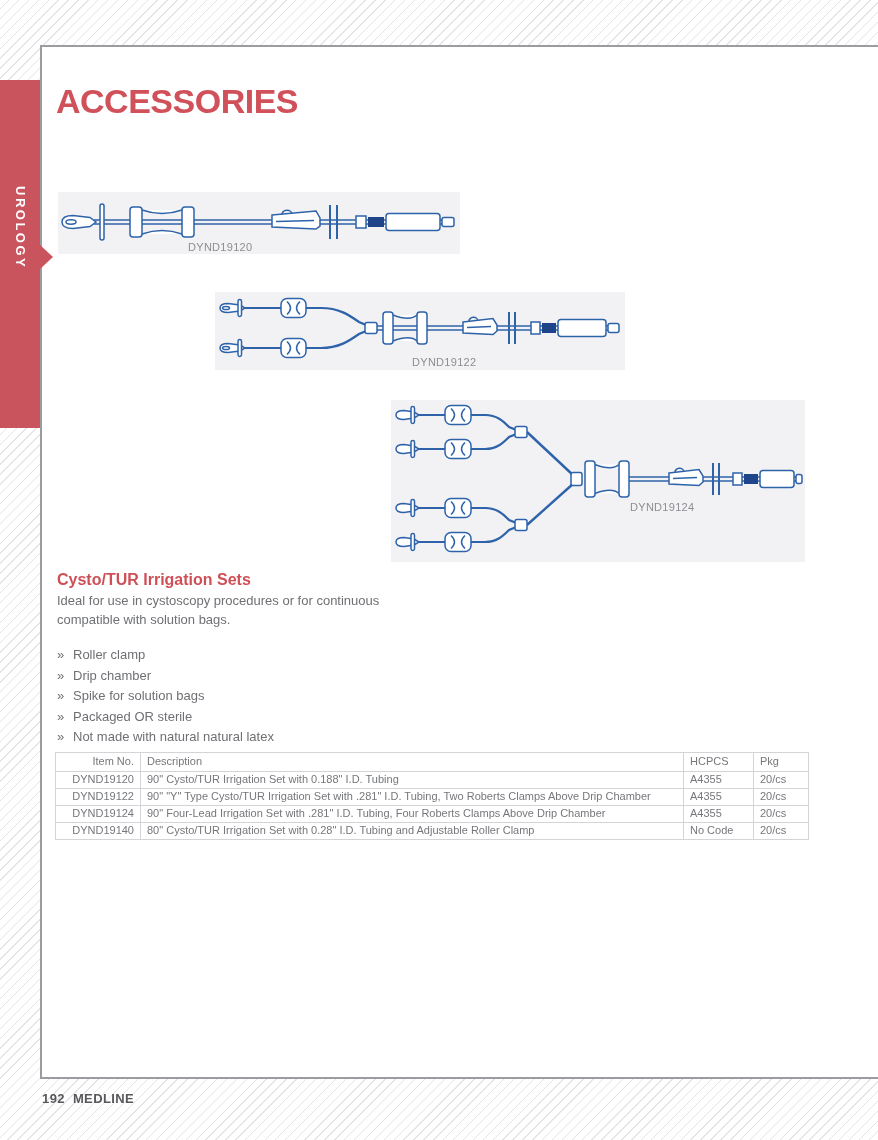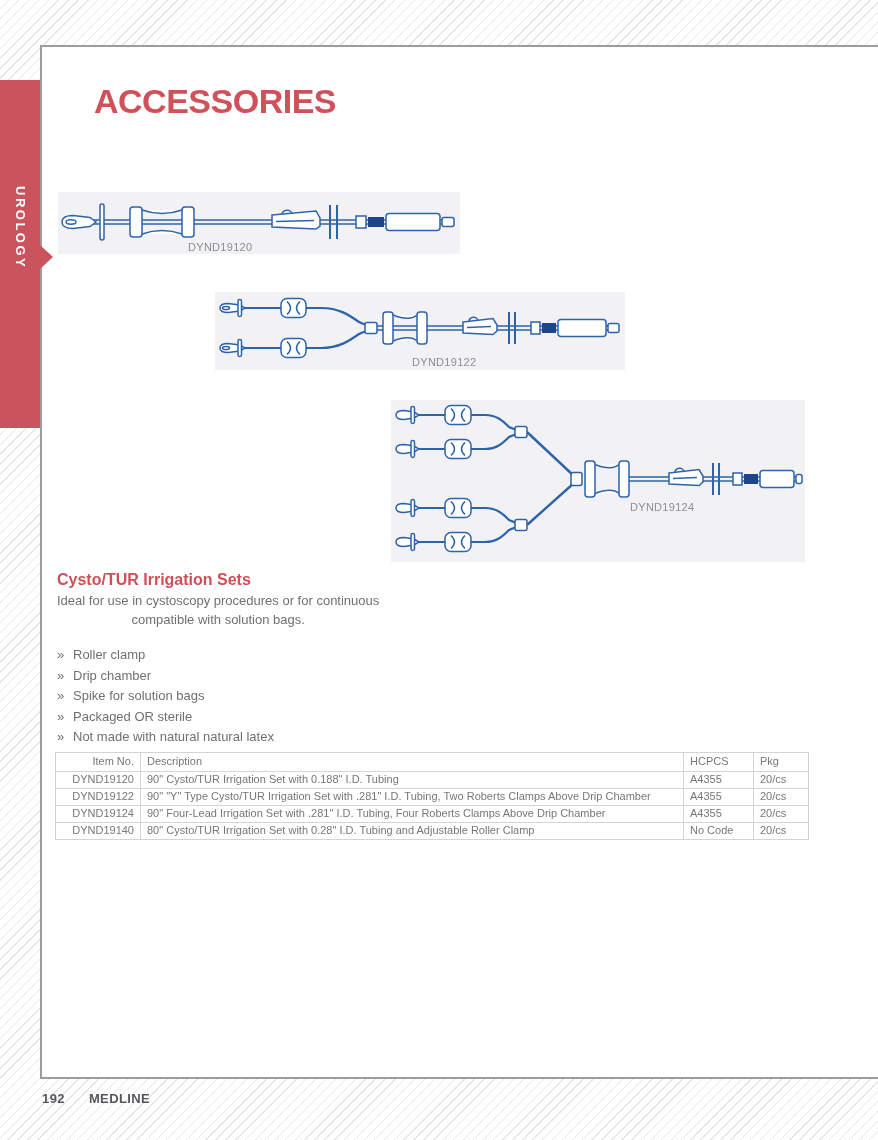--- a/index.html
+++ b/index.html
@@ -13,46 +13,46 @@
     position:absolute;left:40px;top:45px;width:838px;height:1034px;
     background:#ffffff;border:2px solid #9b9ba0;border-right:none;box-sizing:border-box;
   }
   
   .side-tab{position:absolute;left:0;top:80px;width:40px;height:348px;background:#c9545e;}
   .side-tab-label-wrap{position:absolute;left:0;top:172px;width:40px;height:112px;display:flex;align-items:center;justify-content:center;}
   .side-tab-label{writing-mode:vertical-rl;color:#ffffff;font-weight:bold;font-size:13px;letter-spacing:2.5px;white-space:nowrap;}
   .side-tab-arrow{position:absolute;left:40px;top:245px;width:0;height:0;
     border-left:13px solid #c9545e;border-top:12px solid transparent;border-bottom:12px solid transparent;}
   
-  .page-title{position:absolute;left:56px;top:82px;font-size:34px;font-weight:bold;letter-spacing:-0.5px;color:#d0515a;margin-left:38px;}
+  .page-title{position:absolute;left:56px;top:82px;font-size:34px;font-weight:bold;letter-spacing:-0.5px;color:#d0515a;}
   
   .illu-box{position:absolute;background:#f2f2f4;}
   .illu-box svg{position:absolute;left:0;top:0;}
   .product-label{position:absolute;font-size:11px;color:#8d8e92;letter-spacing:0.3px;}
   
   .section-heading{position:absolute;left:57px;top:571px;font-size:16px;font-weight:bold;color:#cf4f57;}
-  .intro{position:absolute;left:57px;top:592px;font-size:13px;line-height:18.5px;color:#6f7074;text-align:center;}
+  .intro{position:absolute;left:57px;top:592px;font-size:13px;line-height:18.5px;color:#6f7074;}
   .bullets{position:absolute;left:57px;top:645px;font-size:13px;color:#6f7074;}
   .bullet-item{display:flex;line-height:20.5px;}
   .bullet-marker{width:16px;color:#6f7074;}
   
   table.products{
     position:absolute;left:55px;top:752px;width:753px;border-collapse:collapse;table-layout:fixed;
     font-size:11px;color:#76777b;
   }
   table.products th,table.products td{
     border:1px solid #d4d4d8;font-weight:normal;text-align:left;
     padding:1px 6px;vertical-align:middle;line-height:13.5px;
   }
   table.products th:first-child,table.products td:first-child{padding-left:3px;text-align:right;}
   tr.hdr{height:19px;}
   tr.r1{height:17px;}
   tr.r2{height:33px;}
   
-  .footer{position:absolute;left:42px;top:1091px;display:flex;gap:24px;font-size:13px;font-weight:bold;color:#58585c;letter-spacing:0.4px;justify-content:space-between;}
+  .footer{position:absolute;left:42px;top:1091px;display:flex;gap:8px;font-size:13px;font-weight:bold;color:#58585c;letter-spacing:0.4px;justify-content:space-between;}
   .drawing line,.drawing path,.drawing rect,.drawing ellipse{vector-effect:non-scaling-stroke;}
 </style>
 </head>
 <body>
 
 <div id="page">
 
   <div class="content"></div>
 
   <div class="side-tab"></div>

